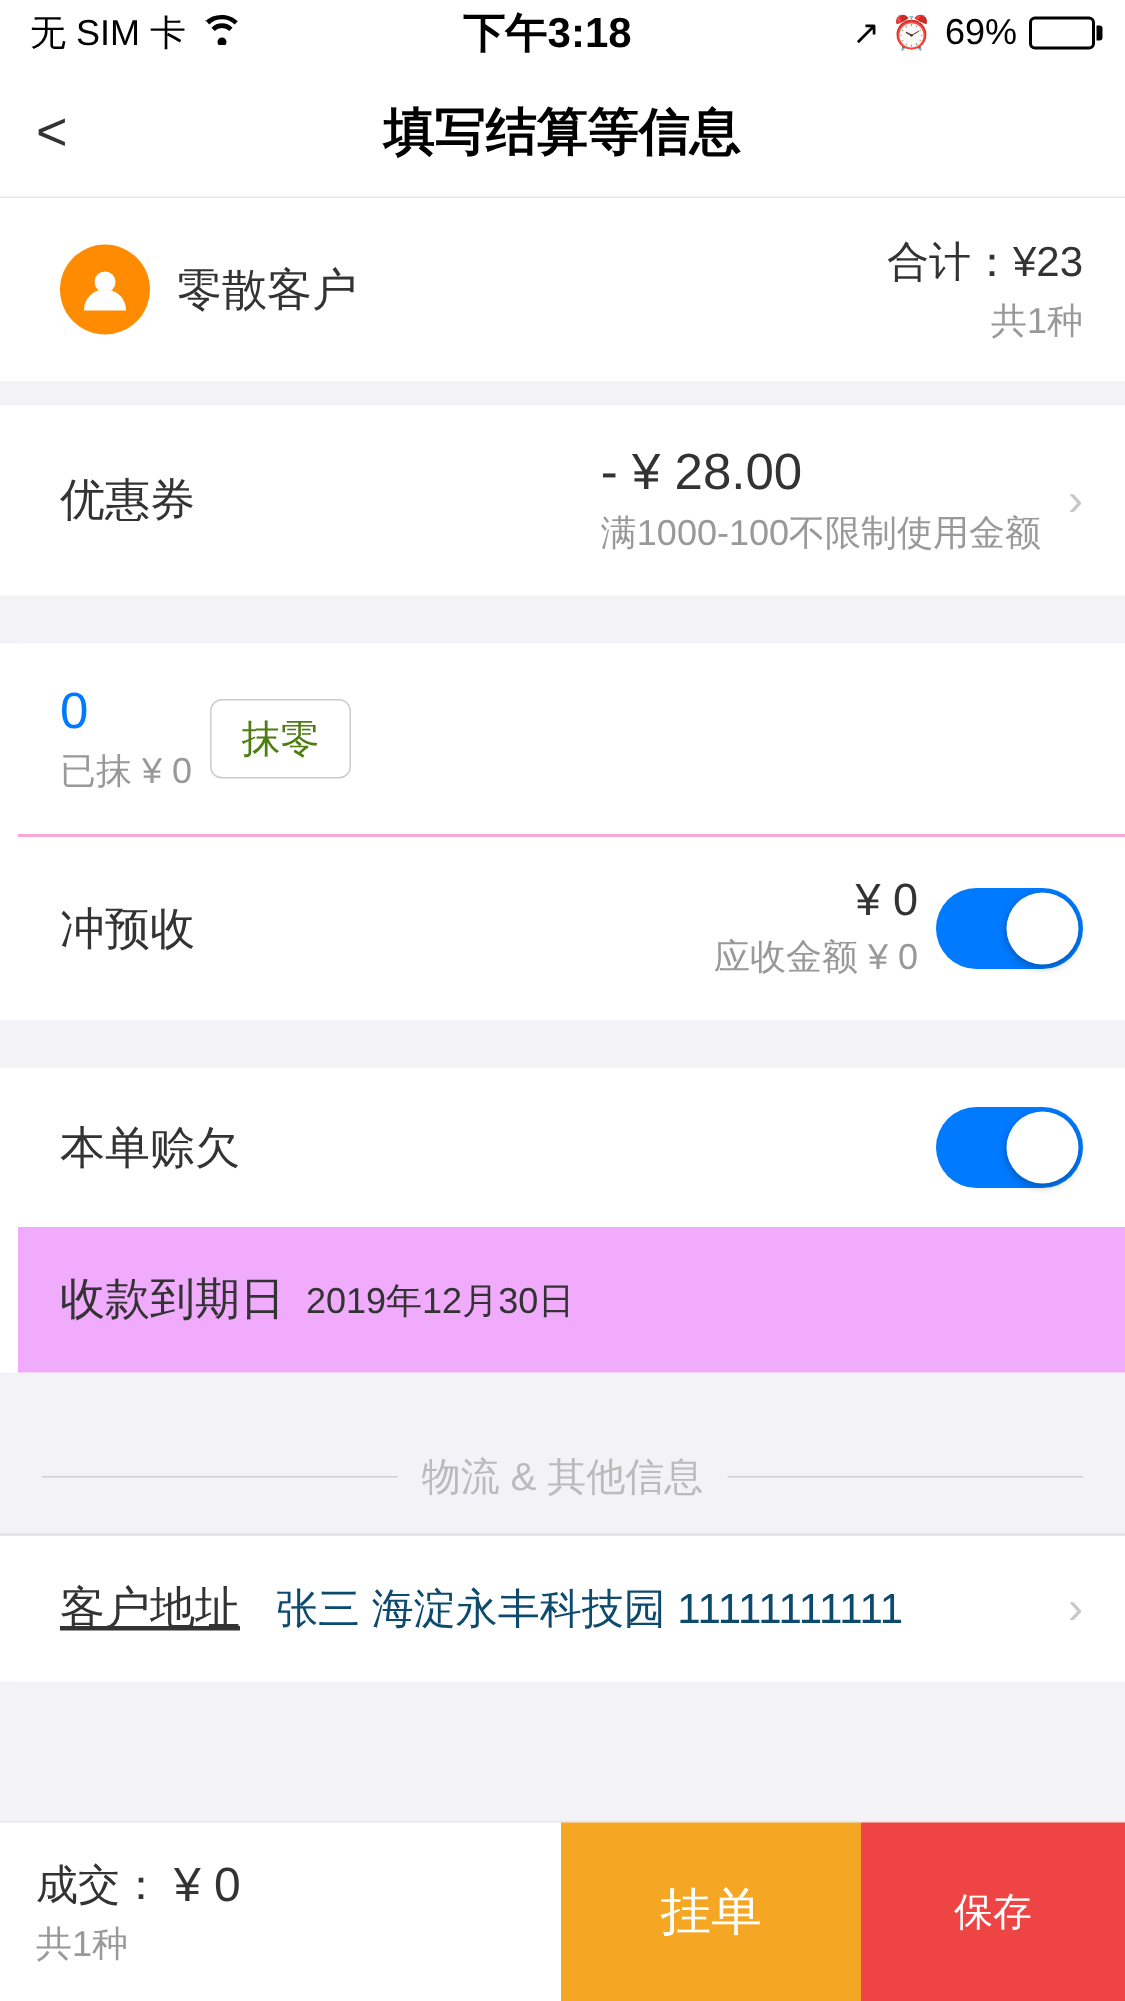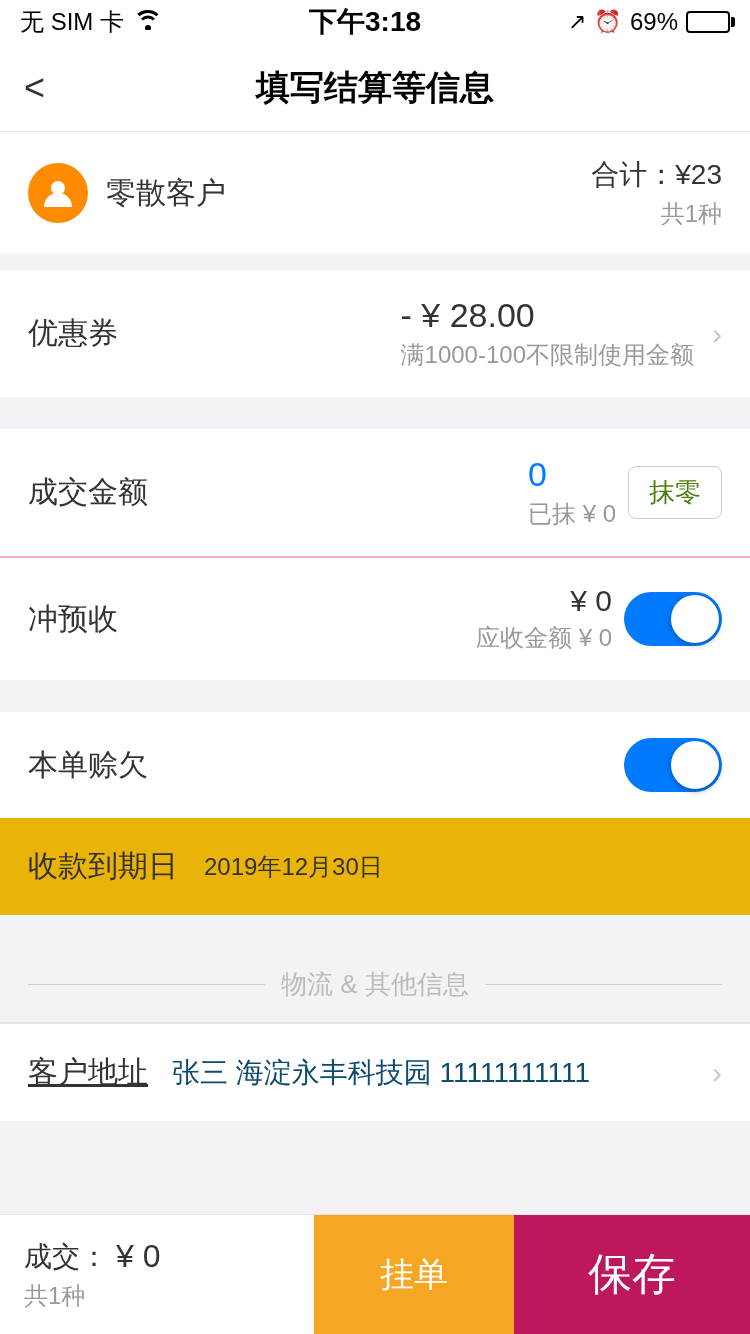--- a/index.html
+++ b/index.html
@@ -64,20 +64,21 @@
 
     
     .content {
       padding-bottom: 140px;
     }
 
     
     .section-white {
       background: #fff;
       margin-bottom: 16px;
+      padding-left: 12px;
     }
 
     
     .customer-row {
       background: #fff;
       padding: 24px 28px;
       display: flex;
       align-items: center;
       justify-content: space-between;
     }
@@ -190,24 +191,24 @@
 
     
     .section-divider {
       height: 16px;
       background: #f2f2f7;
     }
 
     
     .due-date-row {
       padding: 28px 28px;
-      background: #eab308;
-      display: flex;
-      align-items: center;
-      gap: 26px;
+      background: #f0abfc;
+      display: flex;
+      align-items: center;
+      gap: 14px;
     }
     .due-date-label {
       font-size: 30px;
       color: #333;
       flex-shrink: 0;
     }
     .due-date-value {
       font-size: 24px;
       color: #333;
     }
@@ -290,24 +291,24 @@
       width: 200px;
       background: #f5a623;
       color: #fff;
       font-size: 34px;
       display: flex;
       align-items: center;
       justify-content: center;
       cursor: pointer;
     }
     .btn-save {
-      width: 236px;
-      background: #be185d;
+      width: 176px;
+      background: #ef4444;
       color: #fff;
-      font-size: 44px;
+      font-size: 26px;
       display: flex;
       align-items: center;
       justify-content: center;
       cursor: pointer;
     }
 
     
     .preorder-right {
       text-align: right;
     }
@@ -377,21 +378,20 @@
         </div>
         <span class="chevron-right">›</span>
       </div>
     </div>
   </div>
 
   <div class="section-divider"></div>
 
   <div class="section-white">
     <div class="row-item">
-      <span class="row-label">成交金额</span>
       <div class="row-right">
         <div>
           <div class="transaction-value">0</div>
           <div class="already-rounded">已抹  ¥ 0</div>
         </div>
         <button class="round-button">抹零</button>
       </div>
     </div>
 
     <div class="row-item">

